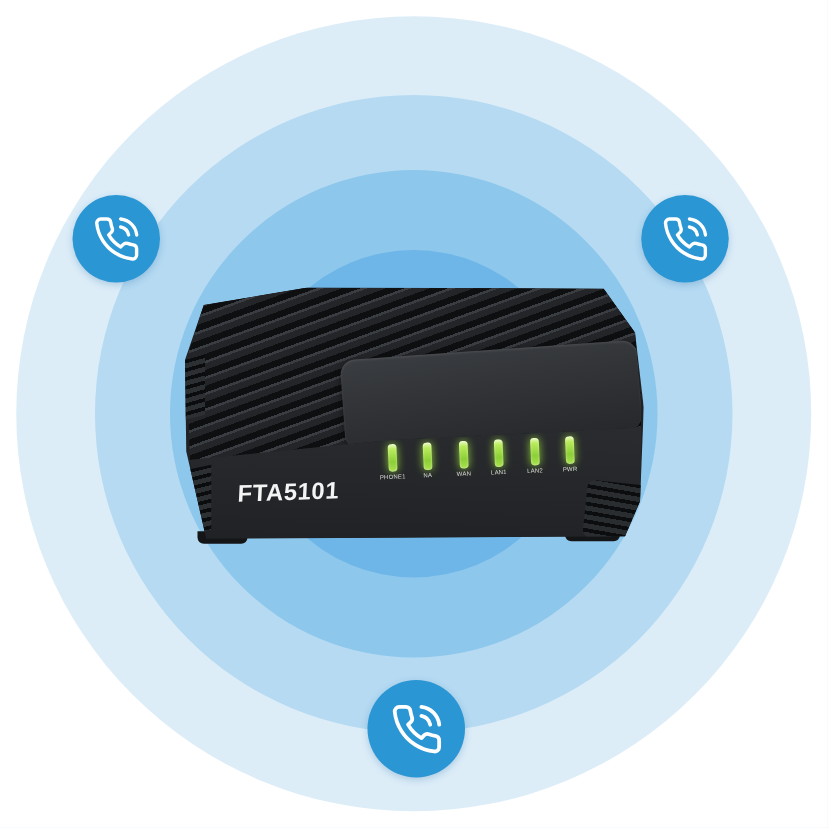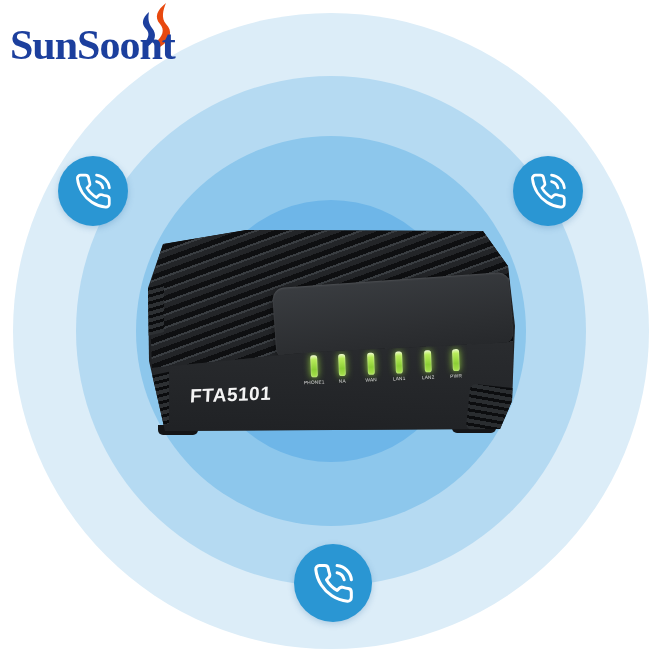--- a/index.html
+++ b/index.html
@@ -69,27 +69,20 @@
 </head>
 <body>
 
 <div id="canvas">
 
   <div class="ring ring-a"></div>
   <div class="ring ring-b"></div>
   <div class="ring ring-c"></div>
   <div class="ring ring-d"></div>
 
-  <div id="logo">
-    <svg class="logo-flame" viewBox="0 0 50 52">
-      <path d="M16 9 C9 15 8 21 13 26 C17 30 16 35 10 41 L14 44 C23 38 24 31 19 25 C15 20 15 14 16 9 Z" fill="#1d3f9e"></path>
-      <path d="M33 0 C24 7 21 14 27 21 C32 27 30 33 22 40 L27 44 C38 37 40 28 33 21 C28 15 30 7 33 0 Z" fill="#e8490f"></path>
-    </svg>
-    <div class="logo-text">SunSoont</div>
-  </div>
 
   <div id="device">
     <div class="foot foot-l"></div>
     <div class="foot foot-r"></div>
     <div id="device-body">
       <div class="top-surface">
         <div class="top-panel"></div>
       </div>
       <div class="front-face">
         <div class="model-label">FTA5101</div>

